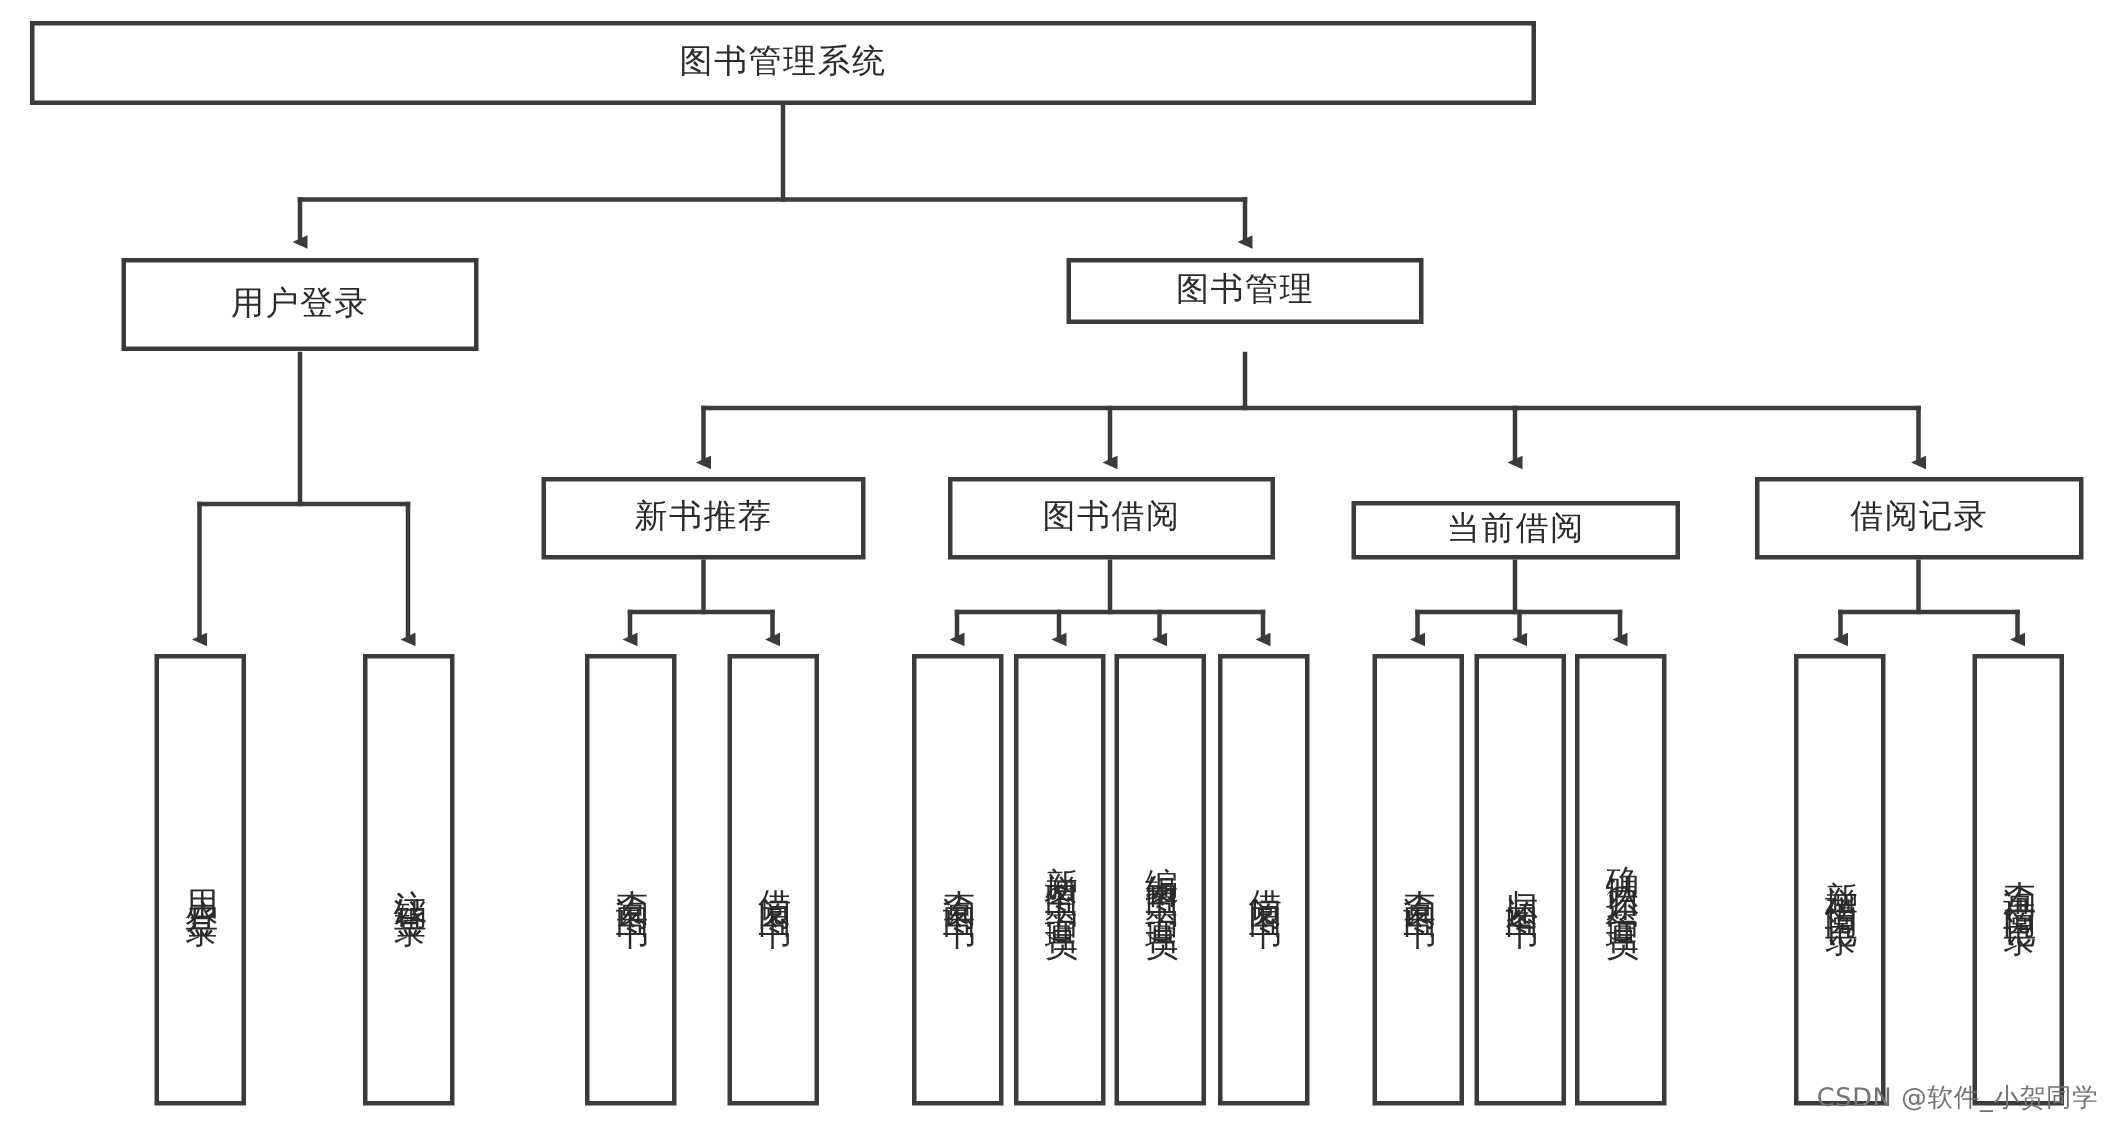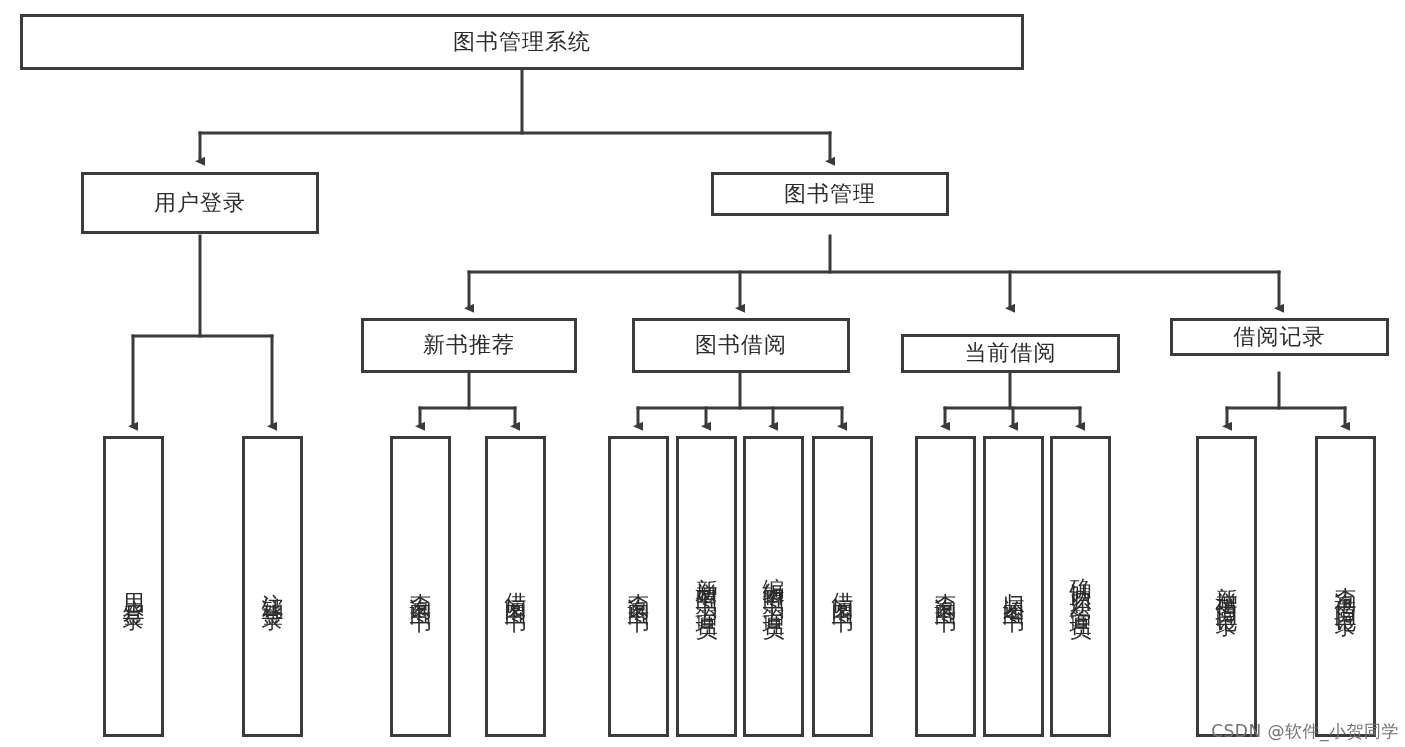--- a/index.html
+++ b/index.html
@@ -84,21 +84,21 @@
 
   <div class="node h" style="left:361px;top:318px;width:216px;height:55px;">
     <span class="lbl">新书推荐</span>
   </div>
   <div class="node h" style="left:632px;top:318px;width:218px;height:55px;">
     <span class="lbl">图书借阅</span>
   </div>
   <div class="node h" style="left:901px;top:334px;width:219px;height:39px;">
     <span class="lbl">当前借阅</span>
   </div>
-  <div class="node h" style="left:1170px;top:318px;width:219px;height:38px;">
+  <div class="node h" style="left:1170px;top:318px;width:219px;height:55px;">
     <span class="lbl">借阅记录</span>
   </div>
 
   <div class="node v" style="left:103px;top:436px;width:61px;height:301px;">
     <span class="lbl">用户登录</span>
   </div>
   <div class="node v" style="left:242px;top:436px;width:61px;height:301px;">
     <span class="lbl">注销登录</span>
   </div>
 

